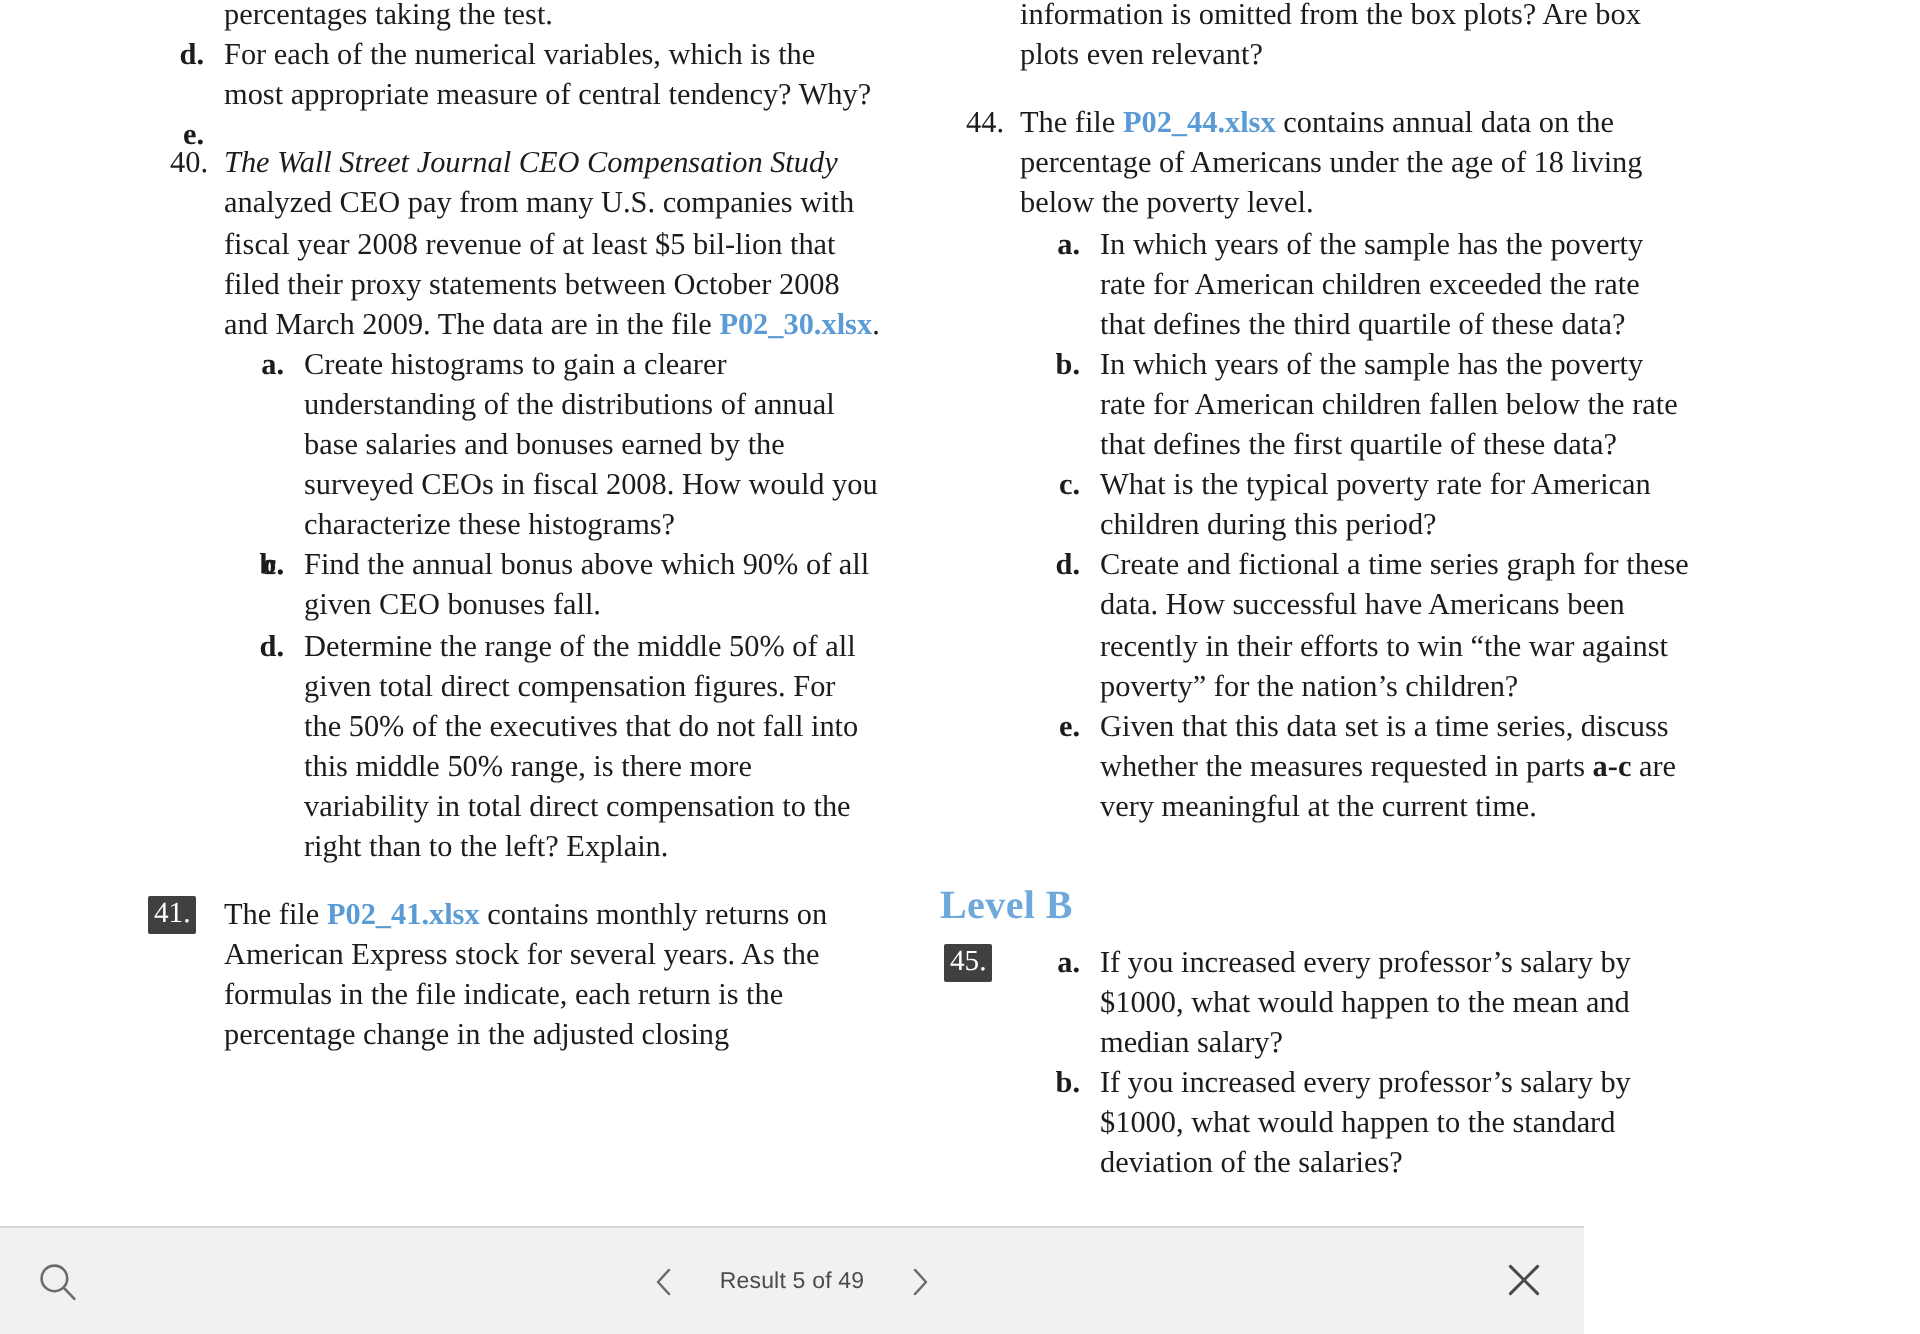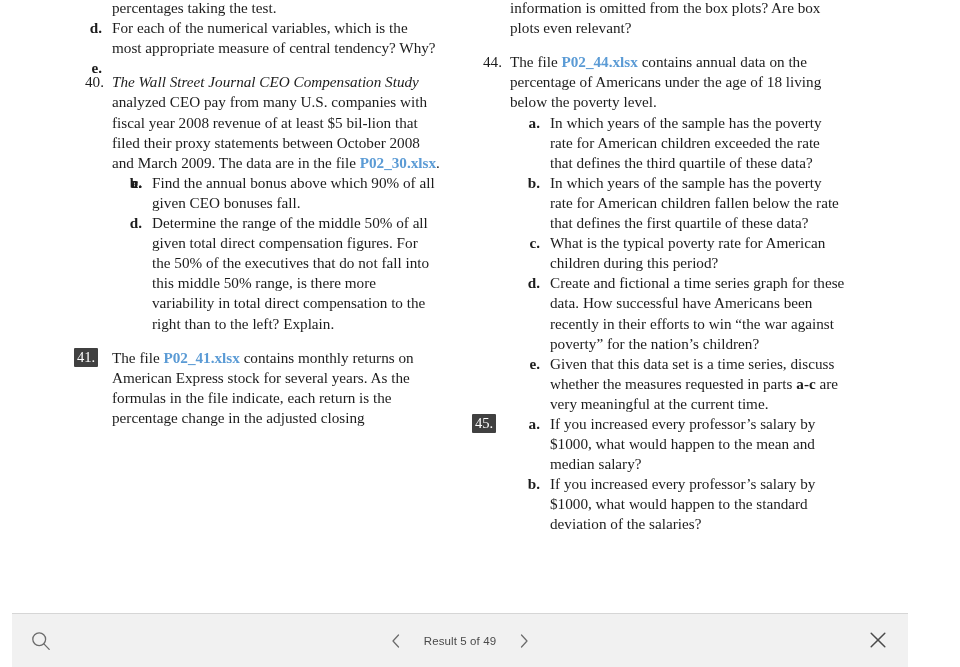--- a/index.html
+++ b/index.html
@@ -113,23 +113,23 @@
     margin-top: 26px;
     margin-bottom: 6px;
     letter-spacing: 0.2px;
   }
 
   .spacer-sm { height: 14px; }
 
   
   #find-bar {
     position: absolute;
-    left: 12px;
+    left: 0;
     top: 613px;
-    width: 896px;
+    width: 792px;
     height: 54px;
     background: #f1f1f1;
     border-top: 1px solid #d6d6d6;
     box-sizing: border-box;
     font-family: "Liberation Sans", "DejaVu Sans", sans-serif;
   }
 
   #find-bar .search-btn {
     position: absolute;
     left: 14px;
@@ -212,20 +212,21 @@
           <div class="spacer-sm"></div>
 
           <div class="exercise">
             <span class="ex-num">40.</span>
             <span class="ex-body">
               <span class="ital">The Wall Street Journal CEO Compensation Study</span><span> analyzed CEO pay from many U.S. companies with fiscal year 2008 revenue of at least $5 bil-lion that filed their proxy statements between October 2008 and March 2009. The data are in the file </span><span class="file-link">P02_30.xlsx</span><span>.</span>
             </span>
             <div class="subs">
               <div class="sub">
                 <span class="sub-let">a.</span>
+                <span>Create histograms to gain a clearer understanding of the distributions of annual base salaries and bonuses earned by the surveyed CEOs in fiscal 2008. How would you characterize these histograms?</span>
               </div>
               <div class="sub">
                 <span class="sub-let">b.</span>
               </div>
               <div class="sub">
                 <span class="sub-let">c.</span>
                 <span>Find the annual bonus above which 90% of all given CEO bonuses fall.</span>
               </div>
               <div class="sub">
                 <span class="sub-let">d.</span>
@@ -280,20 +281,21 @@
                 <span class="sub-let">d.</span>
                 <span>Create and fictional a time series graph for these data. How successful have Americans been recently in their efforts to win “the war against poverty” for the nation’s children?</span>
               </div>
               <div class="sub">
                 <span class="sub-let">e.</span>
                 <span>Given that this data set is a time series, discuss whether the measures requested in parts </span><span class="bold">a-c</span><span> are very meaningful at the current time.</span>
               </div>
             </div>
           </div>
 
+          <div class="level-head">Level B</div>
 
           <div class="exercise">
             <span class="ex-num hl">45.</span>
             <div class="subs">
               <div class="sub">
                 <span class="sub-let">a.</span>
                 <span>If you increased every professor’s salary by $1000, what would happen to the mean and median salary?</span>
               </div>
               <div class="sub">
                 <span class="sub-let">b.</span>

